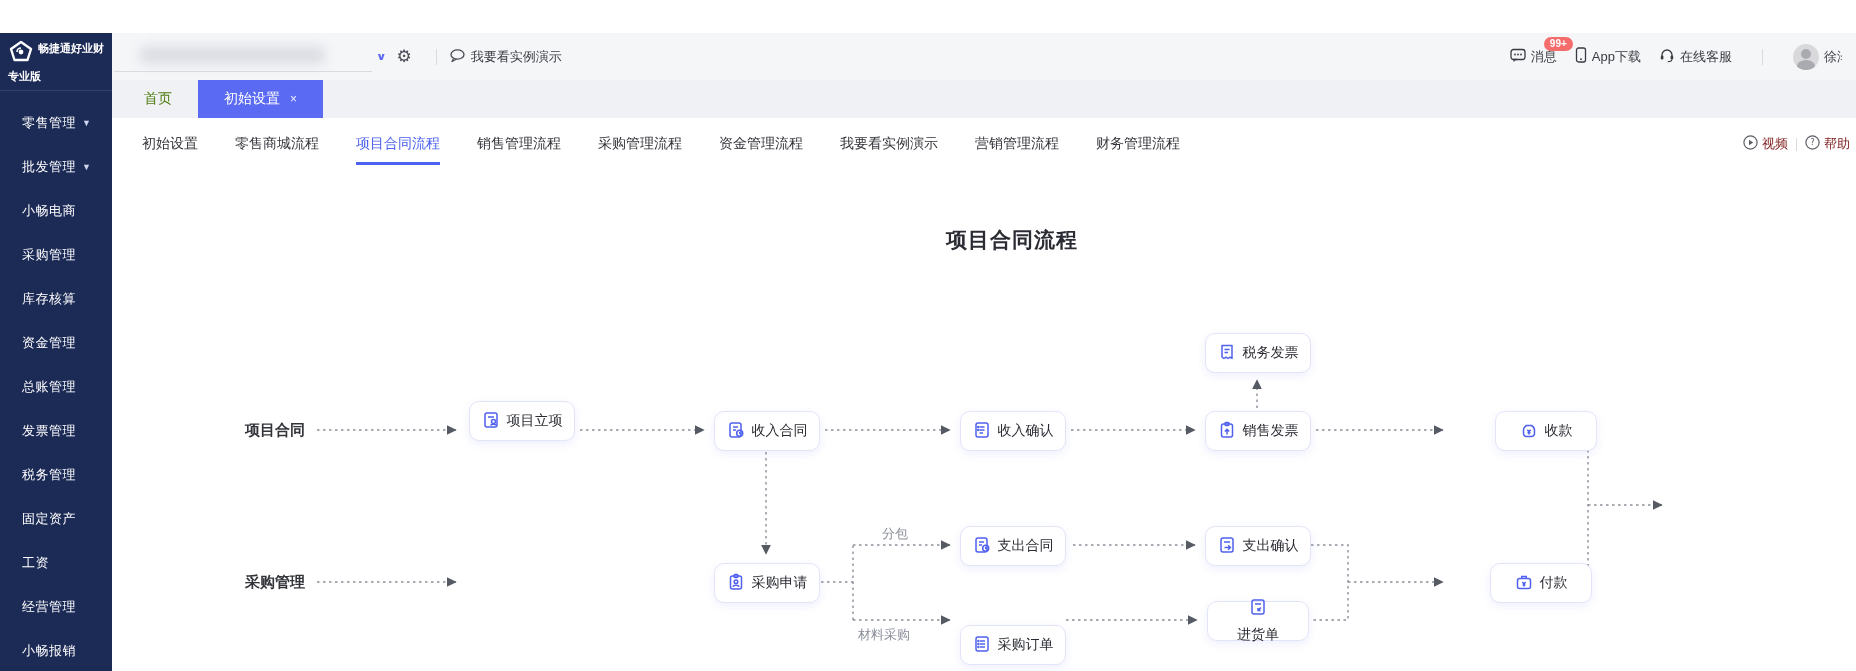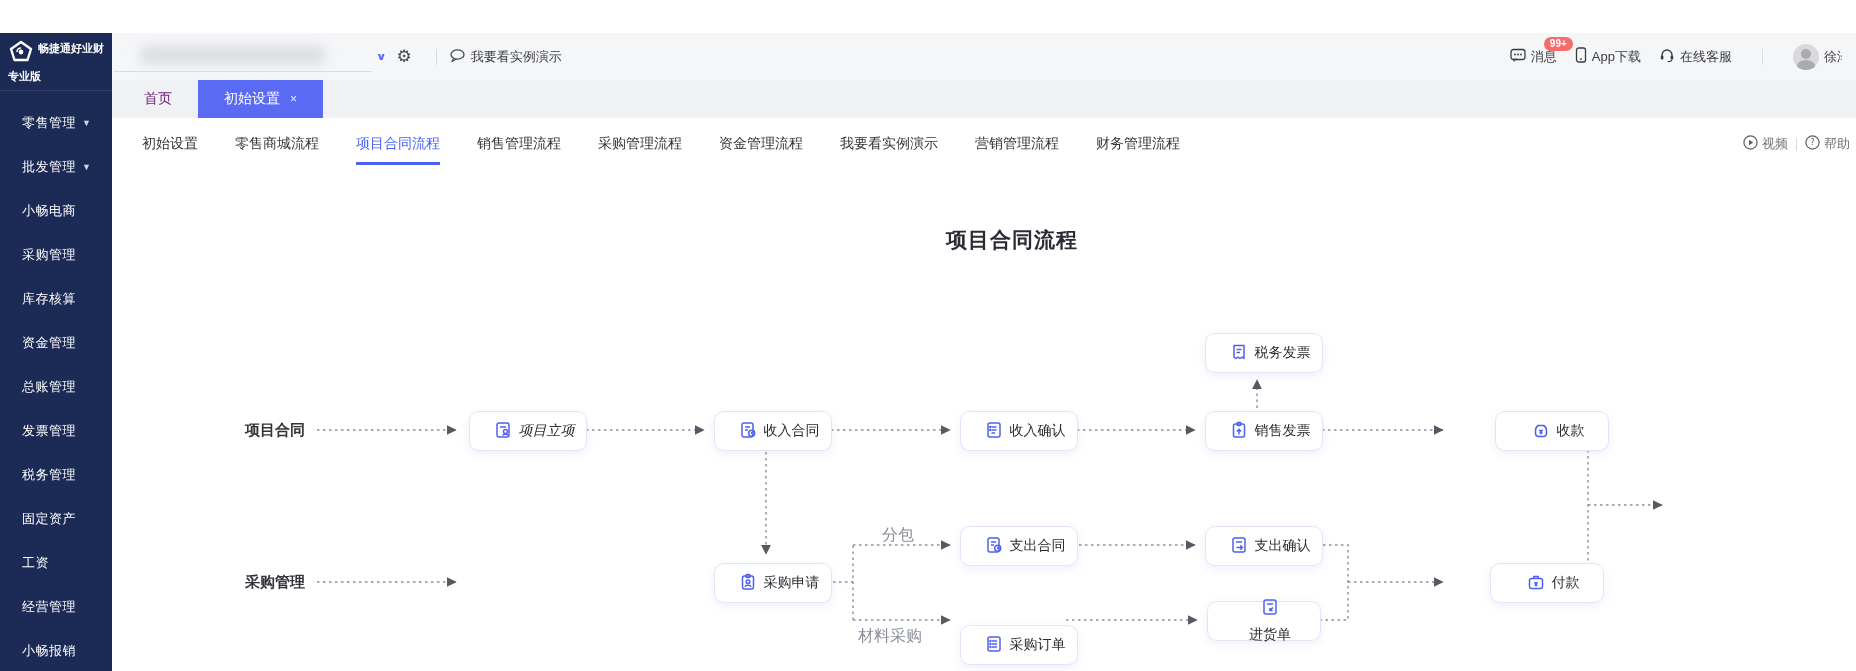--- a/index.html
+++ b/index.html
@@ -32,43 +32,43 @@
   .hdr-right{display:flex;align-items:center;gap:18px;position:relative;}
   .badge{position:absolute;top:-11px;left:34px;background:#f56c6c;color:#fff;font-size:10px;font-weight:bold;
     border-radius:8px;padding:1px 6px;line-height:12px;}
   .msg-wrap{position:relative;}
   .avatar{width:26px;height:26px;border-radius:50%;background:#d9d9dc;position:relative;overflow:hidden;flex:none;}
   .avatar:before{content:"";position:absolute;left:8px;top:5px;width:10px;height:10px;border-radius:50%;background:#a9abb0;}
   .avatar:after{content:"";position:absolute;left:4px;top:16px;width:18px;height:12px;border-radius:50%;background:#a9abb0;}
   .username{font-size:13px;color:#3a3b42;max-width:18px;overflow:hidden;white-space:nowrap;}
   
   .wtabs{height:38px;background:#f0f1f5;display:flex;align-items:stretch;padding-left:6px;}
-  .wtab{display:flex;align-items:center;justify-content:center;font-size:14px;color:#701a75;
+  .wtab{display:flex;align-items:center;justify-content:center;font-size:14px;color:#4d7c0f;
     padding:0 26px;cursor:pointer;}
   .wtab.active{background:#5a6af3;color:#fff;gap:10px;}
   .wtab .x{font-size:12px;opacity:.9;}
   
   .content{flex:1;background:#ffffff;position:relative;overflow:hidden;}
   .flowtabs{display:flex;gap:37px;padding:17px 0 0 30px;font-size:14px;color:#33343a;}
   .ftab{cursor:pointer;padding-bottom:9px;white-space:nowrap;}
   .ftab.active{color:#4b61ef;border-bottom:3px solid #4b61ef;}
-  .tools{position:absolute;right:6px;top:17px;display:flex;align-items:center;gap:8px;font-size:13px;color:#737373;}
+  .tools{position:absolute;right:6px;top:17px;display:flex;align-items:center;gap:8px;font-size:13px;color:#7f1d1d;}
   .tool{display:flex;align-items:center;gap:4px;cursor:pointer;white-space:nowrap;}
   .tdiv{width:1px;height:13px;background:#d8dade;}
   .diagram-title{position:absolute;left:800px;top:108px;width:200px;text-align:center;
     font-size:21px;font-weight:600;color:#2b2c33;letter-spacing:1px;}
   
   .node{position:absolute;height:38px;width:104px;background:#fff;border:1px solid #e2e5f8;border-radius:10px;
     display:flex;align-items:center;justify-content:center;gap:7px;font-size:14px;font-weight:500;color:#2b2c33;
-    box-shadow:0 3px 8px rgba(90,100,240,.10);cursor:pointer;white-space:nowrap;z-index:2;padding-left:12px;}
+    box-shadow:0 3px 8px rgba(90,100,240,.10);cursor:pointer;white-space:nowrap;z-index:2;}
   .node.w100{width:100px;}
   .node.w148{width:148px;}
   .node svg{flex:none;}
   .rowlabel{position:absolute;font-size:15px;font-weight:600;color:#33343a;z-index:2;}
-  .branchlabel{position:absolute;font-size:16px;color:#8a8f99;z-index:2;}
+  .branchlabel{position:absolute;font-size:13px;color:#8a8f99;z-index:2;}
   .connectors{position:absolute;left:0;top:0;z-index:1;}
 </style>
 </head>
 <body>
 
 <div class="top-strip"></div>
 
 <div class="app">
 
   <nav class="sidebar">
@@ -273,21 +273,21 @@
       <div class="branchlabel" style="left:746px;top:508px;">材料采购</div>
 
       <div class="node" style="left:1093px;top:215px;">
         <span><svg width="18" height="18" viewBox="0 0 18 18" stroke="#5061ee" fill="none" stroke-width="1.5">
               <path d="M4 2.5 h10 v13 l-2-1.4 -2 1.4 -2-1.4 -2 1.4 -2-1.4 z" stroke-linejoin="round"></path>
               <path d="M6.5 6.5 h5 M6.5 9.5 h3.5"></path>
             </svg></span>
         <span>税务发票</span>
       </div>
 
-      <div class="node" style="left:357px;top:293px;font-style:italic;">
+      <div class="node" style="left:357px;top:283px;">
         <span><svg width="18" height="18" viewBox="0 0 18 18" stroke="#5061ee" fill="none" stroke-width="1.5">
               <rect x="3" y="2" width="12" height="14" rx="2"></rect>
               <path d="M6 6 h6"></path>
               <circle cx="11.5" cy="10.5" r="2"></circle>
               <path d="M8.5 14.5 c.6-1.8 5.4-1.8 6 0"></path>
             </svg></span>
         <span>项目立项</span>
       </div>
 
       <div class="node" style="left:602px;top:293px;">

